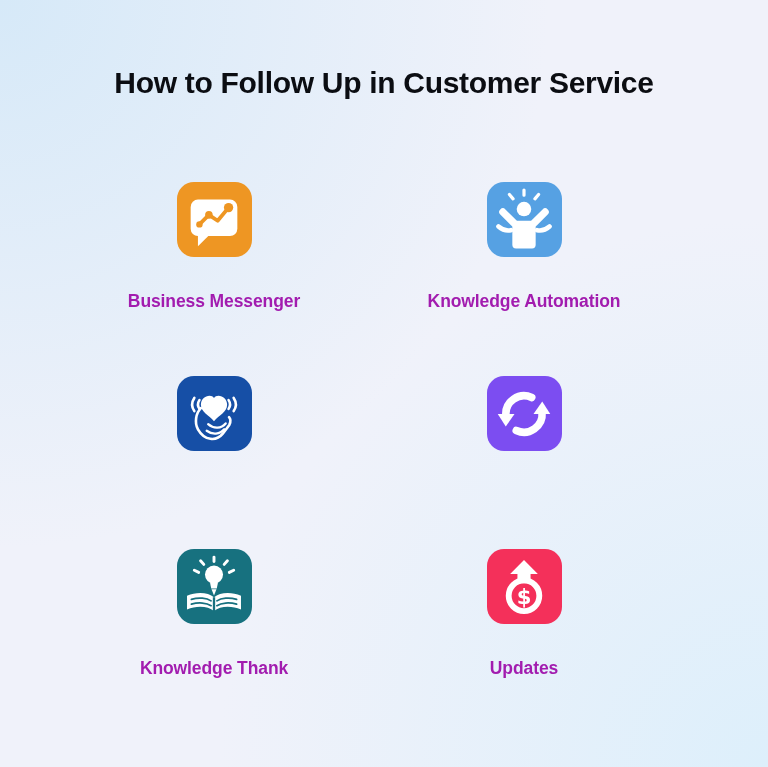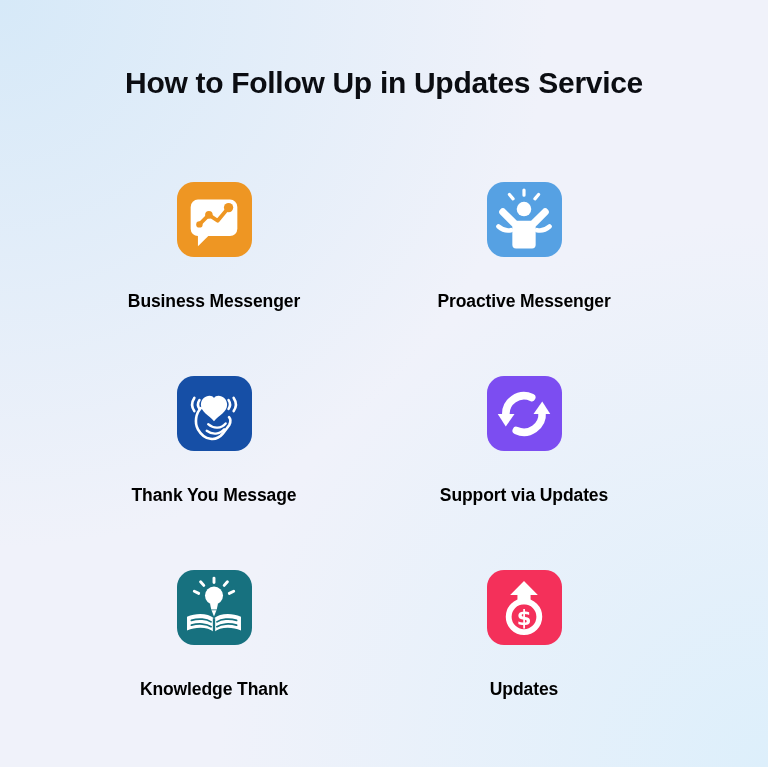--- a/index.html
+++ b/index.html
@@ -39,29 +39,29 @@
     border-radius: 17px;
     display: flex;
     align-items: center;
     justify-content: center;
     margin-bottom: 34px;
   }
   .icon-tile svg { width: 70px; height: 70px; display: block; }
   .card-label {
     font-size: 17.5px;
     font-weight: 700;
-    color: #000000;
+    color: #a21caf;
     letter-spacing: -0.1px;
     line-height: 21px;
   }
 </style>
 </head>
 <body>
 
-<h1 class="page-title">How to Follow Up in Updates Service</h1>
+<h1 class="page-title">How to Follow Up in Customer Service</h1>
 
 <div class="info-grid">
 
   <div class="info-card">
     <div class="icon-tile" style="background-color: rgb(238, 150, 35); color: rgb(238, 150, 35);">
       <svg viewBox="0 0 48 48">
         <rect x="8" y="10" width="32" height="25" rx="5" fill="#fff"></rect>
         <path d="M13 33 L13 42 L22 33 Z" fill="#fff"></path>
         <path d="M14 27 L20.5 20.5 L26.5 24.5 L34 15.5" stroke="currentColor" stroke-width="2.6" fill="none" stroke-linecap="round" stroke-linejoin="round"></path>
         <circle cx="14" cy="27" r="2.2" fill="currentColor"></circle>
@@ -75,45 +75,43 @@
   <div class="info-card">
     <div class="icon-tile" style="background-color: rgb(86, 161, 227); color: rgb(86, 161, 227);">
       <svg viewBox="0 0 48 48">
         <path d="M24 7 V3.5 M16.5 9.5 L14 6.5 M31.5 9.5 L34 6.5" stroke="#fff" stroke-width="2.2" stroke-linecap="round"></path>
         <circle cx="24" cy="16.5" r="5" fill="#fff"></circle>
         <rect x="16" y="24.5" width="16" height="19" rx="2.5" fill="#fff"></rect>
         <path d="M17 26 L9.5 18.5 M31 26 L38.5 18.5" stroke="#fff" stroke-width="5" stroke-linecap="round"></path>
         <path d="M6.5 28.5 Q10.5 32 15 31 M41.5 28.5 Q37.5 32 33 31" stroke="#fff" stroke-width="3.2" fill="none" stroke-linecap="round"></path>
       </svg>
     </div>
-    <div class="card-label">Proactive Messenger</div>
+    <div class="card-label">Knowledge Automation</div>
   </div>
 
   <div class="info-card">
     <div class="icon-tile" style="background-color: rgb(22, 79, 166); color: rgb(22, 79, 166);">
       <svg viewBox="0 0 48 48">
         <path d="M10.5 13 Q7.5 17.5 10.5 22 M14 14.5 Q12 17.5 14 20.5 M37.5 13 Q40.5 17.5 37.5 22 M34 14.5 Q36 17.5 34 20.5" stroke="#fff" stroke-width="1.8" fill="none" stroke-linecap="round"></path>
         <path d="M24 29 C 20.5 24.5, 15 23, 15 17.5 C 15 14, 17.8 11.5, 21 11.5 C 22.3 11.5, 23.3 12, 24 13 C 24.7 12, 25.7 11.5, 27 11.5 C 30.2 11.5, 33 14, 33 17.5 C 33 23, 27.5 24.5, 24 29 Z" fill="#fff"></path>
         <path d="M15 20 C 11.5 23.5, 10.5 30, 13 34.5 C 15 38, 18 40.5, 21.5 41 C 25 41.5, 28 40, 30 37.5 L 34.5 31.5 C 35.5 29.5, 35.5 27.5, 34.3 26.2" stroke="#fff" stroke-width="1.8" fill="none" stroke-linecap="round" stroke-linejoin="round"></path>
         <path d="M20 31 C 24 34.5, 29 34, 32 30.5 M19 35.5 C 23 38.5, 28 38, 31 34.5" stroke="#fff" stroke-width="1.6" fill="none" stroke-linecap="round"></path>
       </svg>
     </div>
-    <div class="card-label">Thank You Message</div>
   </div>
 
   <div class="info-card">
     <div class="icon-tile" style="background-color: rgb(124, 77, 241); color: rgb(124, 77, 241);">
       <svg viewBox="0 0 48 48">
         <path d="M29.3 12.7 A12.5 12.5 0 0 0 11.6 25.1" stroke="#fff" stroke-width="5.2" fill="none" stroke-linecap="round"></path>
         <polygon points="6,24 17.5,24 11.5,32.5" fill="#fff"></polygon>
         <path d="M18.7 35.3 A12.5 12.5 0 0 0 36.4 22.9" stroke="#fff" stroke-width="5.2" fill="none" stroke-linecap="round"></path>
         <polygon points="30.5,24 42,24 36.5,15.5" fill="#fff"></polygon>
       </svg>
     </div>
-    <div class="card-label">Support via Updates</div>
   </div>
 
   <div class="info-card">
     <div class="icon-tile" style="background-color: rgb(23, 113, 127); color: rgb(23, 113, 127);">
       <svg viewBox="0 0 48 48">
         <path d="M24 6.5 V3.5 M17 8.5 L14.8 6 M31 8.5 L33.2 6 M13.5 14 L10.5 12.5 M34.5 14 L37.5 12.5" stroke="#fff" stroke-width="2" stroke-linecap="round"></path>
         <circle cx="24" cy="15.5" r="6.2" fill="#fff"></circle>
         <path d="M21.3 21 h5.4 l-0.8 4 h-3.8 Z" fill="#fff"></path>
         <path d="M22.3 25.5 L24 29.8 L25.7 25.5 Z" fill="#fff"></path>
         <path d="M24 31 C 20 27.5, 12 27, 5.5 30 L 5.5 39.5 C 12 36.5, 20 37, 24 40.5 C 28 37, 36 36.5, 42.5 39.5 L 42.5 30 C 36 27, 28 27.5, 24 31 Z" fill="#fff"></path>

